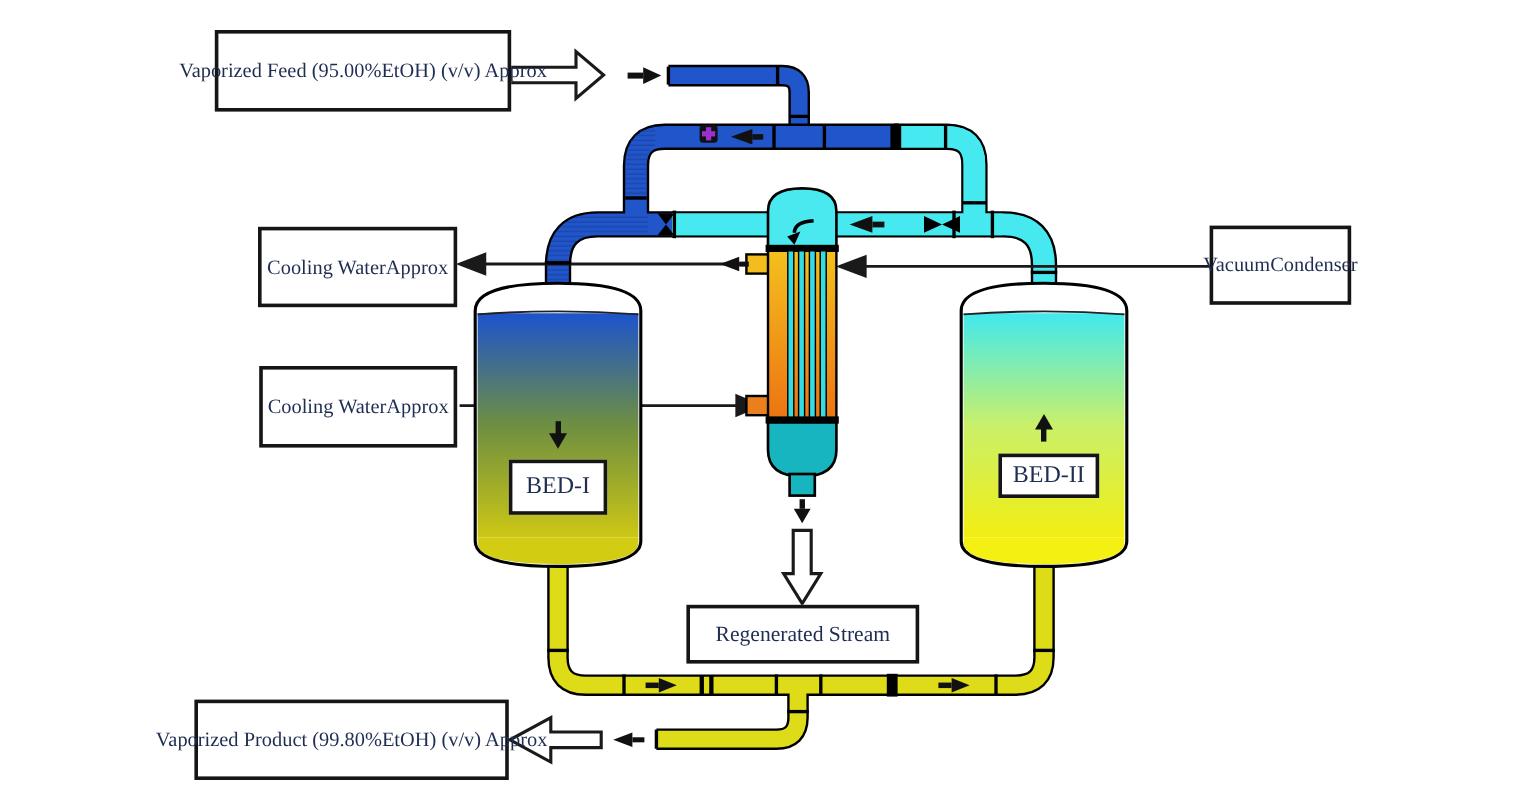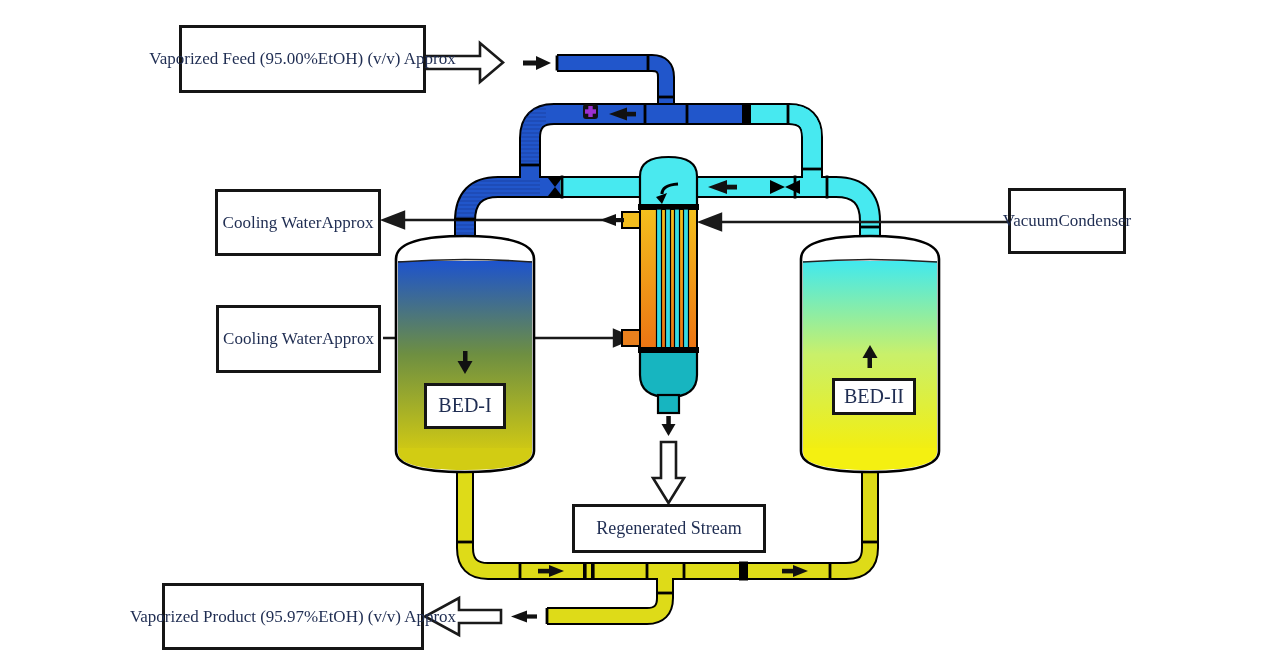--- a/index.html
+++ b/index.html
@@ -231,21 +231,21 @@
   <div class="label-box" id="vacuum-box">
     <span>Vacuum</span>
     <span>Condenser</span>
   </div>
 
   <div class="label-box" id="regen-box">
     <span>Regenerated Stream</span>
   </div>
 
   <div class="label-box" id="product-box">
-    <span>Vaporized Product (95.97%</span>
+    <span>Vaporized Product (99.80%</span>
     <span>EtOH) (v/v) Approx</span>
   </div>
 
   <div class="label-box" id="bed1-box">
     <span>BED-I</span>
   </div>
 
   <div class="label-box" id="bed2-box">
     <span>BED-II</span>
   </div>

